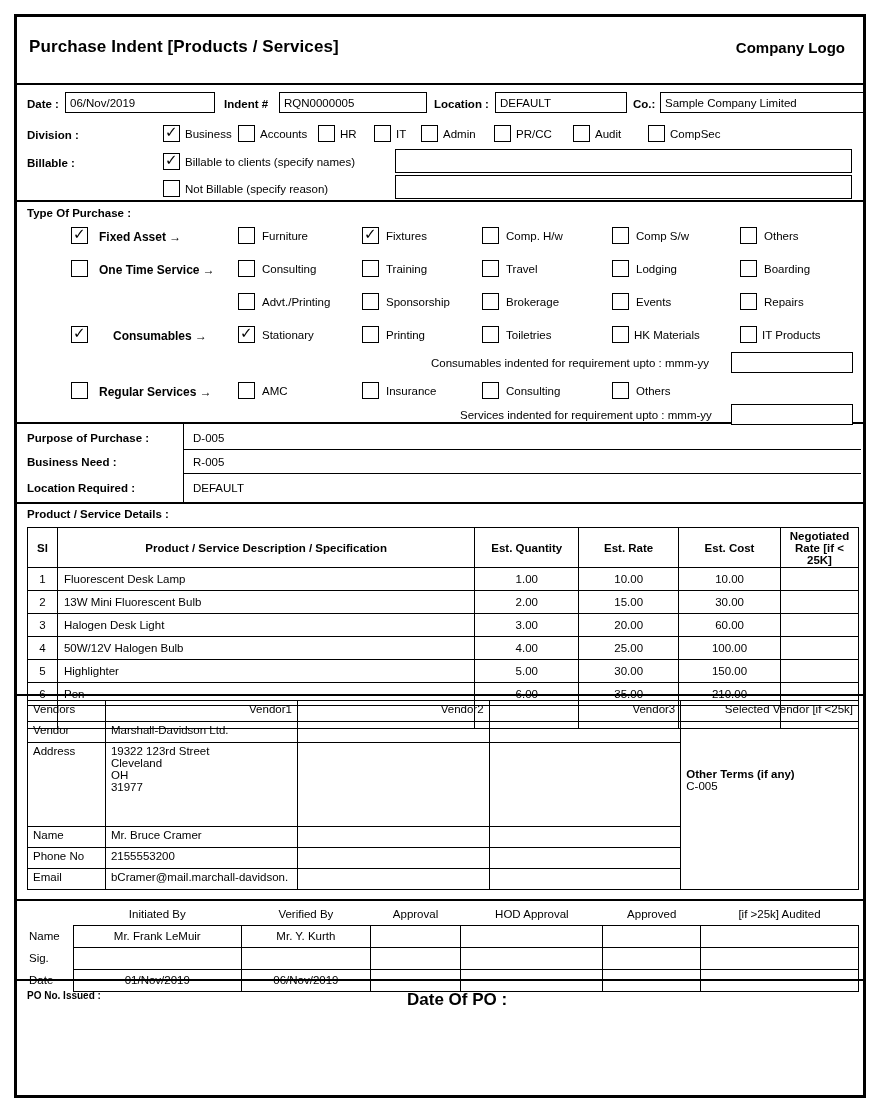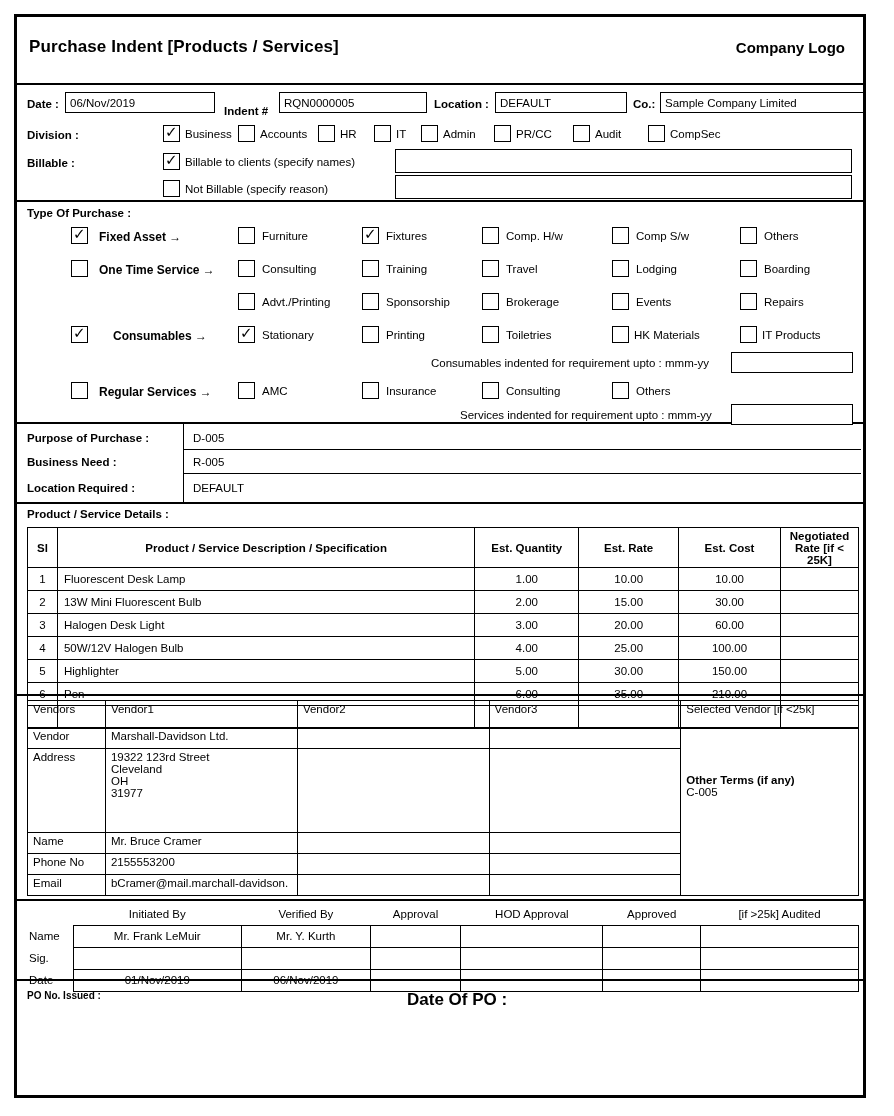--- a/index.html
+++ b/index.html
@@ -157,21 +157,21 @@
     border: 1.5px solid #000;
     box-sizing: border-box;
     padding: 2px 5px;
     vertical-align: top;
   }
   .v-lbl { width: 78px; }
   .v-c1 { width: 192px; }
   .v-c2 { width: 192px; }
   .v-c3 { width: 192px; }
   .v-sel { width: 178px; }
-  td.vhead { text-align: left; height: 27px; }
+  td.vhead { text-align: right; height: 21px; }
   td.vcell { height: 21px; }
   .sel-title { font-weight: bold; }
 
   
   .quotblock { position: relative; height: 58px; }
   .quot-cap {
     position: absolute; left: 10px; top: 4px;
     font-size: 11.5px; font-weight: bold;
   }
 
@@ -215,21 +215,21 @@
   <div class="sect titlebar">
     <div class="form-title">Purchase Indent [Products / Services]</div>
     <div class="company-logo">Company Logo</div>
   </div>
 
   <div class="sect metablock">
 
     <div class="abs lbl" style="left:10px; top:13px;">Date :</div>
     <div class="txtbox" style="left:48px; top:7px; width:150px;">06/Nov/2019</div>
 
-    <div class="abs lbl" style="left:207px; top:20px;">Indent #</div>
+    <div class="abs lbl" style="left:207px; top:13px;">Indent #</div>
     <div class="txtbox" style="left:262px; top:7px; width:148px;">RQN0000005</div>
 
     <div class="abs lbl" style="left:417px; top:13px;">Location :</div>
     <div class="txtbox" style="left:478px; top:7px; width:132px;">DEFAULT</div>
 
     <div class="abs lbl" style="left:616px; top:13px;">Co.:</div>
     <div class="txtbox" style="left:643px; top:7px; width:204px;">Sample Company Limited</div>
 
     <div class="abs lbl" style="left:10px; top:44px;">Division :</div>
 

